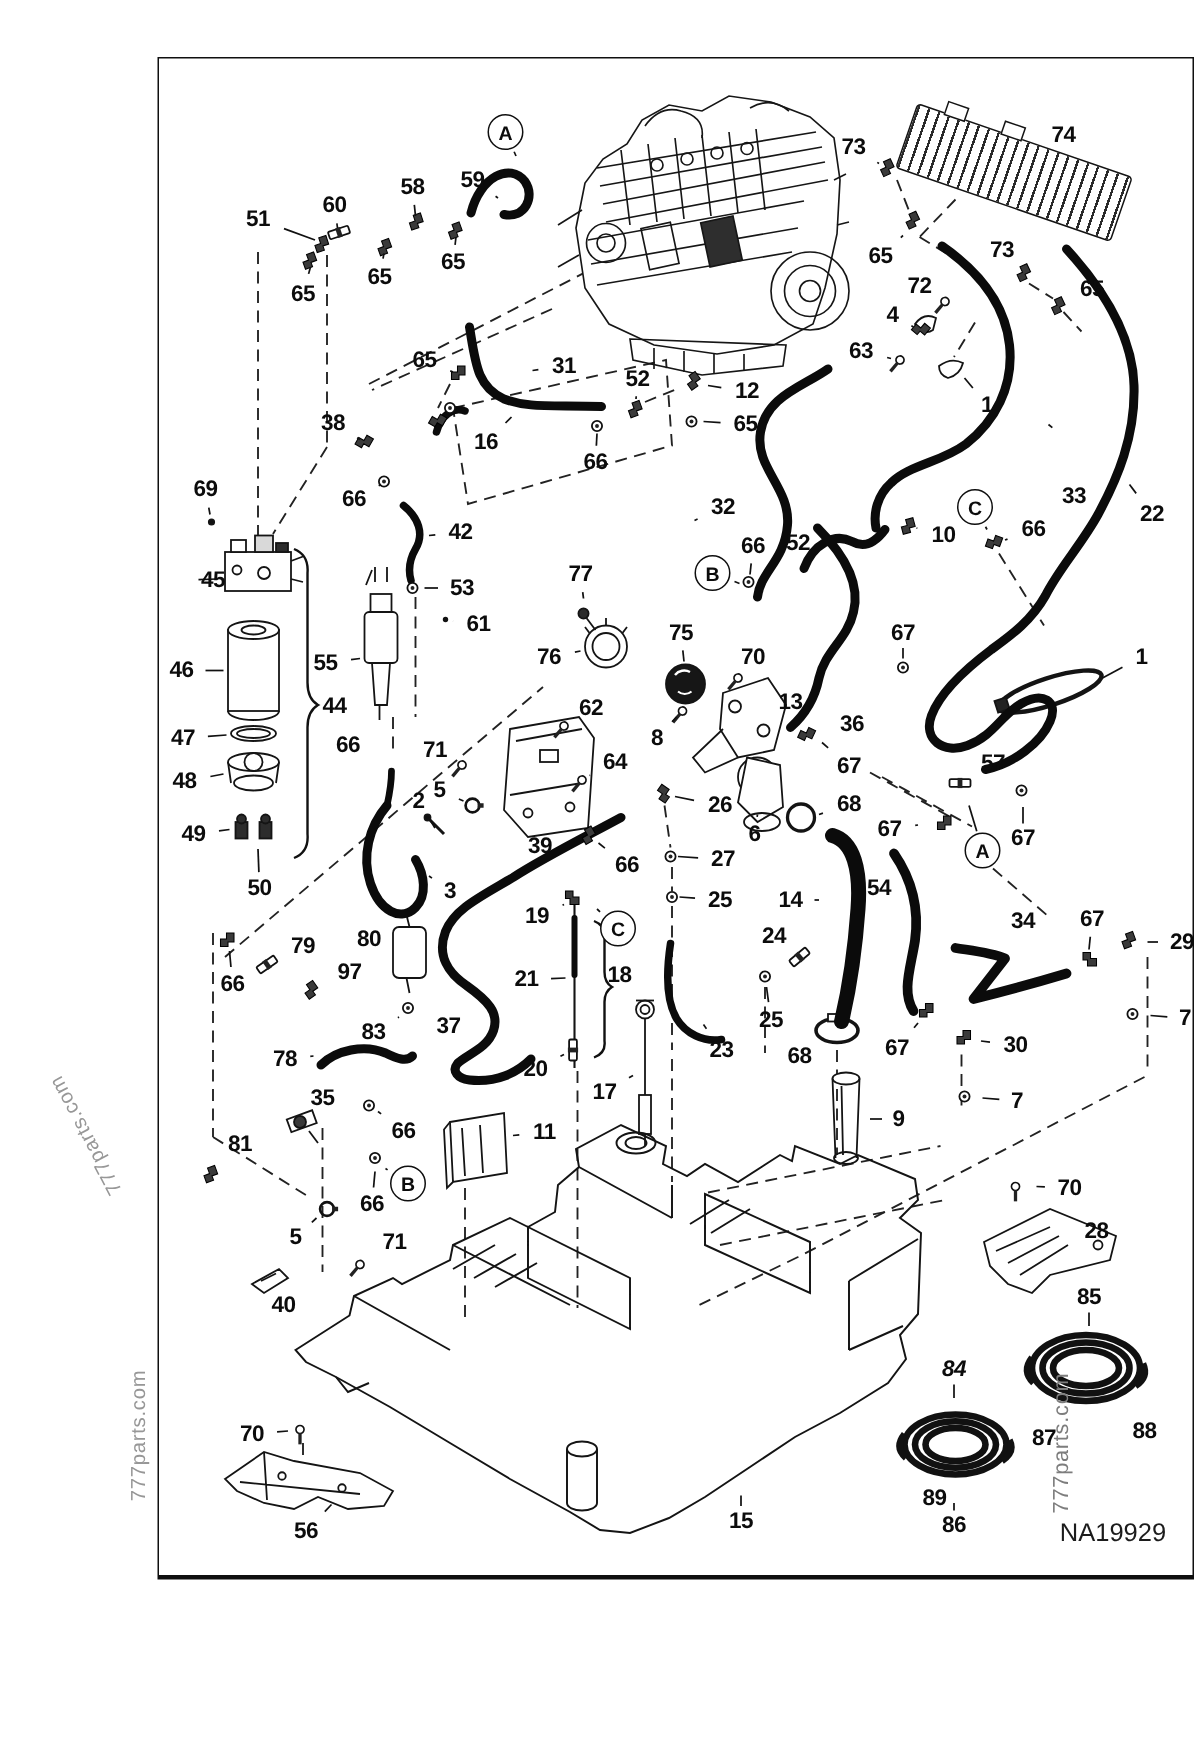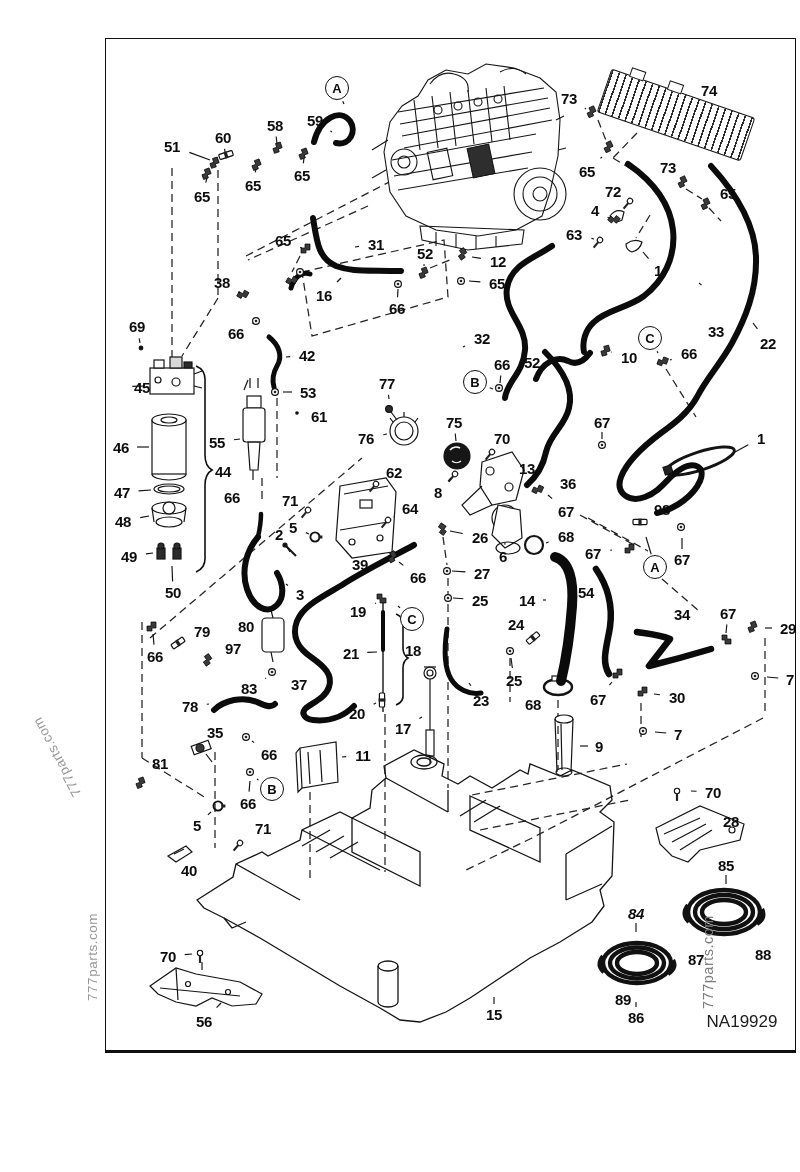--- a/index.html
+++ b/index.html
@@ -538,21 +538,21 @@
       <div class="callout" style="left: 403px; top: 728px;">17</div>
       <div class="callout" style="left: 481px; top: 700px;">23</div>
       <div class="callout" style="left: 516px; top: 624px;">24</div>
       <div class="callout" style="left: 514px; top: 680px;">25</div>
       <div class="callout" style="left: 527px; top: 600px;">14</div>
       <div class="callout" style="left: 586px; top: 592px;">54</div>
       <div class="callout" style="left: 568px; top: 483px;">36</div>
       <div class="callout" style="left: 602px; top: 422px;">67</div>
       <div class="callout" style="left: 566px; top: 511px;">67</div>
       <div class="callout" style="left: 566px; top: 536px;">68</div>
-      <div class="callout" style="left: 662px; top: 509px;">98</div>
+      <div class="callout" style="left: 662px; top: 509px;">57</div>
       <div class="callout" style="left: 593px; top: 553px;">67</div>
       <div class="callout" style="left: 682px; top: 559px;">67</div>
       <div class="callout" style="left: 629px; top: 357px;">10</div>
       <div class="callout" style="left: 689px; top: 353px;">66</div>
       <div class="callout" style="left: 768px; top: 343px;">22</div>
       <div class="callout" style="left: 761px; top: 438px;">1</div>
       <div class="callout" style="left: 716px; top: 297px; margin-top: 34px;">33</div>
       <div class="callout" style="left: 658px; top: 270px;">1</div>
       <div class="callout" style="left: 574px; top: 234px;">63</div>
       <div class="callout" style="left: 595px; top: 210px;">4</div>

